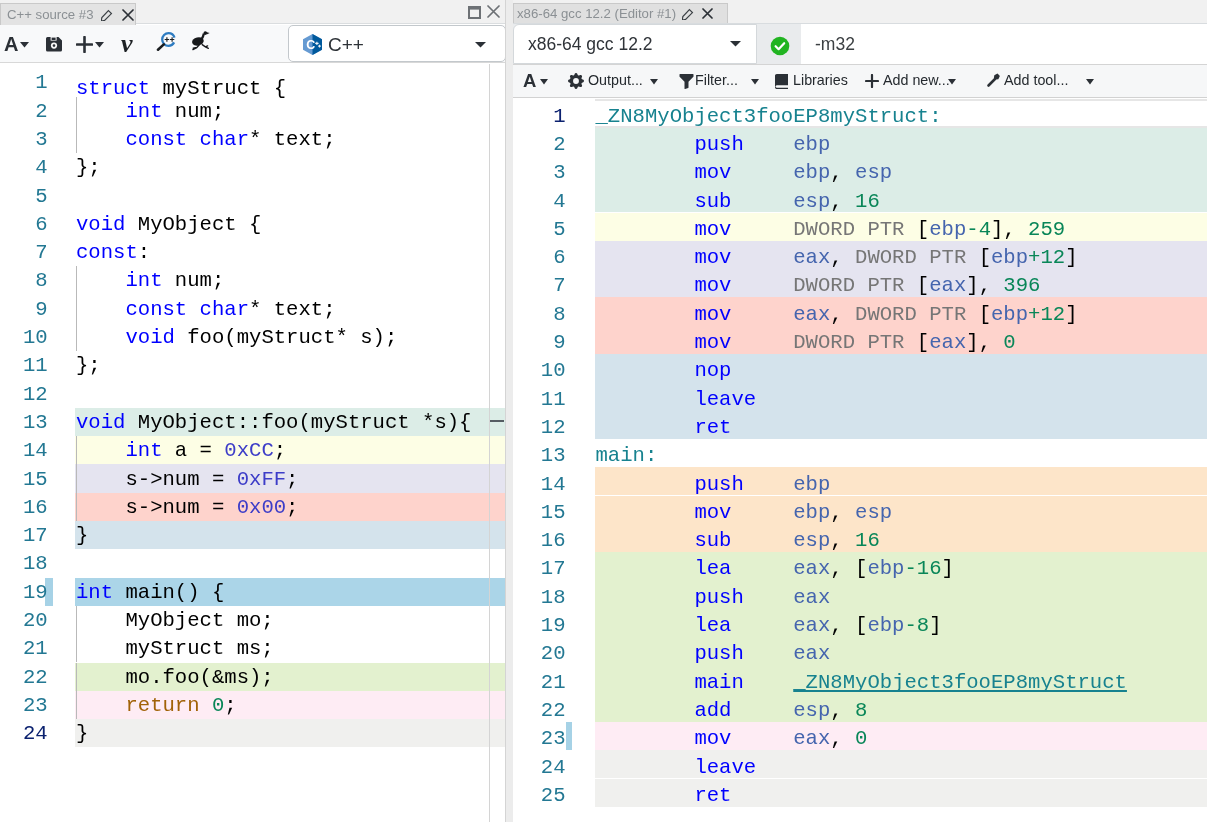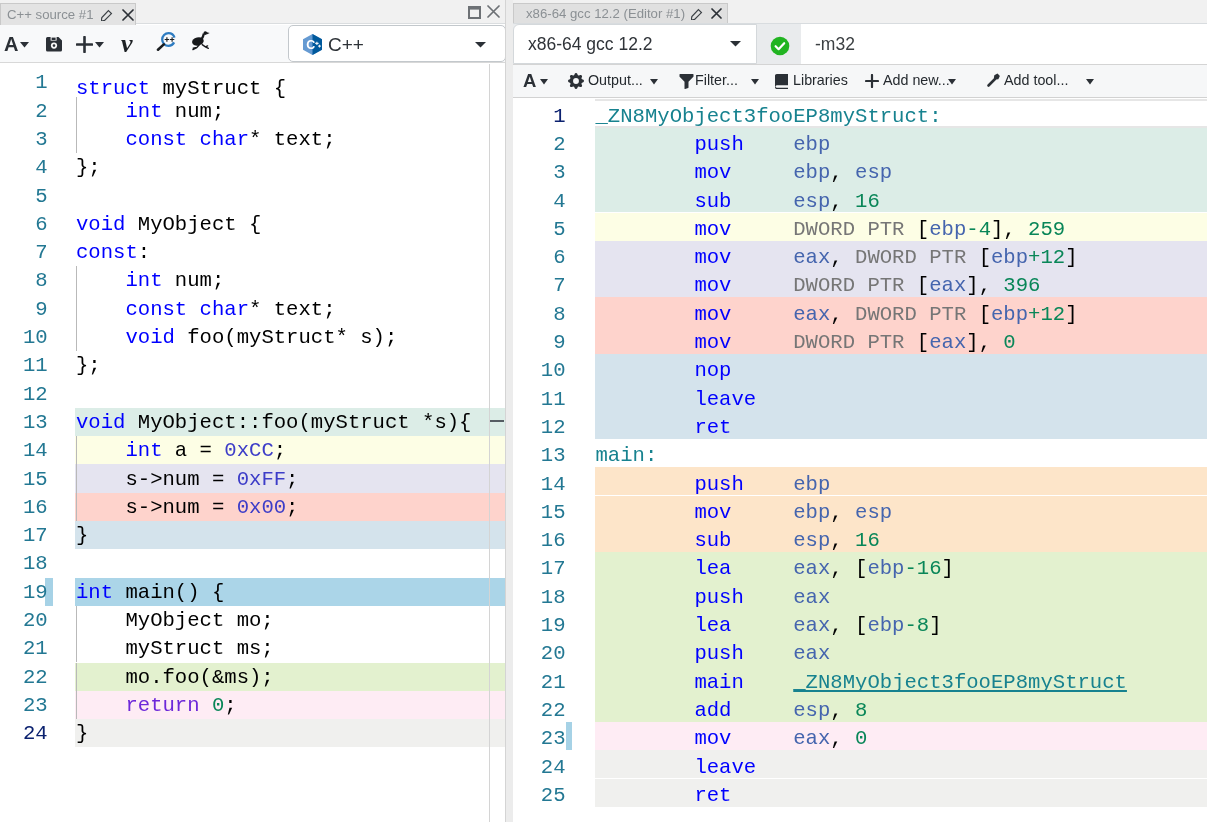--- a/index.html
+++ b/index.html
@@ -6,21 +6,21 @@
 .code{font-family:"Liberation Mono",monospace;font-size:20.6px;line-height:28.3px;white-space:pre;color:#000}
 .ln{font-family:"Liberation Mono",monospace;font-size:20.6px;line-height:28.3px;color:#237893;text-align:right}
 .tabtxt{font-size:13.2px;color:#8b9094;white-space:nowrap}
 .tbtxt{font-size:14.3px;color:#24292e}
 .icn{display:flex;align-items:center}
 </style>
 </head><body style="position:relative">
 
 <div class="abs" style="left:0;top:0;width:506px;height:24px;background:#f1f1f1;border-bottom:1px solid #dadddf"></div>
 <div class="abs" style="left:0;top:3px;width:136px;height:22px;background:#e3e3e3;border:1px solid #c9c9c9;border-bottom:none;display:flex;align-items:center">
-    <span class="tabtxt" style="margin-left:6px">C++ source #1</span>
+    <span class="tabtxt" style="margin-left:6px">C++ source #3</span>
     <span style="margin-left:7px;display:flex">
       <svg width="12" height="12" viewBox="0 0 12 12" style="">
         <path d="M7.4399999999999995 1.56 l3.0 3.0 L3.5999999999999996 11.399999999999999 l-3.3600000000000003 0.6000000000000001 0.6000000000000001-3.3600000000000003 Z" fill="none" stroke="#3b4045" stroke-width="1.2"></path>
       </svg>
     </span>
     <span style="margin-left:9px;display:flex">
       <svg width="12" height="12" viewBox="0 0 12 12" style="">
         <path d="M1 1 L11 11 M11 1 L1 11" stroke="#2b3036" stroke-width="1.7" stroke-linecap="round"></path>
       </svg>
     </span>
@@ -157,28 +157,28 @@
 <div class="abs code" style="left:76.0px;top:408.90px"><span style="color:#0000ff">void</span> MyObject::foo(myStruct *s){</div>
 <div class="abs code" style="left:76.0px;top:437.20px">    <span style="color:#0000ff">int</span> a = <span style="color:#3d3dc8">0xCC</span>;</div>
 <div class="abs code" style="left:76.0px;top:465.50px">    s-&gt;num = <span style="color:#3d3dc8">0xFF</span>;</div>
 <div class="abs code" style="left:76.0px;top:493.80px">    s-&gt;num = <span style="color:#3d3dc8">0x00</span>;</div>
 <div class="abs code" style="left:76.0px;top:522.10px">}</div>
 <div class="abs code" style="left:76.0px;top:550.40px"></div>
 <div class="abs code" style="left:76.0px;top:578.70px"><span style="color:#0000ff">int</span> main() {</div>
 <div class="abs code" style="left:76.0px;top:607.00px">    MyObject mo;</div>
 <div class="abs code" style="left:76.0px;top:635.30px">    myStruct ms;</div>
 <div class="abs code" style="left:76.0px;top:663.60px">    mo.foo(&amp;ms);</div>
-<div class="abs code" style="left:76.0px;top:691.90px">    <span style="color:#6d28d9">return</span> <span style="color:#098658">0</span>;</div>
+<div class="abs code" style="left:76.0px;top:691.90px">    <span style="color:#a16207">return</span> <span style="color:#098658">0</span>;</div>
 <div class="abs code" style="left:76.0px;top:720.20px">}</div>
 <div class="abs" style="left:489px;top:64px;width:1px;height:758px;background:#d4d4d4"></div>
 <div class="abs" style="left:489.5px;top:419.6px;width:14px;height:2.6px;background:#555d63"></div>
 <div class="abs" style="left:505px;top:0;width:8px;height:822px;background:#ececec;border-left:1px solid #d4d4d4"></div>
 <div class="abs" style="left:513px;top:0;width:694px;height:23px;background:#f1f1f1"></div>
 <div class="abs" style="left:513px;top:3px;width:215px;height:20px;background:#e0e0e0;border:1px solid #c9c9c9;border-bottom:none;display:flex;align-items:center">
-    <span class="tabtxt" style="margin-left:12px">x86-64 gcc 12.2 (Editor #1)</span>
+    <span class="tabtxt" style="margin-left:3px">x86-64 gcc 12.2 (Editor #1)</span>
     <span style="margin-left:6px;display:flex">
       <svg width="12" height="12" viewBox="0 0 12 12" style="">
         <path d="M7.4399999999999995 1.56 l3.0 3.0 L3.5999999999999996 11.399999999999999 l-3.3600000000000003 0.6000000000000001 0.6000000000000001-3.3600000000000003 Z" fill="none" stroke="#3b4045" stroke-width="1.2"></path>
       </svg>
     </span>
     <span style="margin-left:8px;display:flex">
       <svg width="11" height="11" viewBox="0 0 11 11" style="">
         <path d="M1 1 L10 10 M10 1 L1 10" stroke="#2b3036" stroke-width="1.7" stroke-linecap="round"></path>
       </svg>
     </span>

